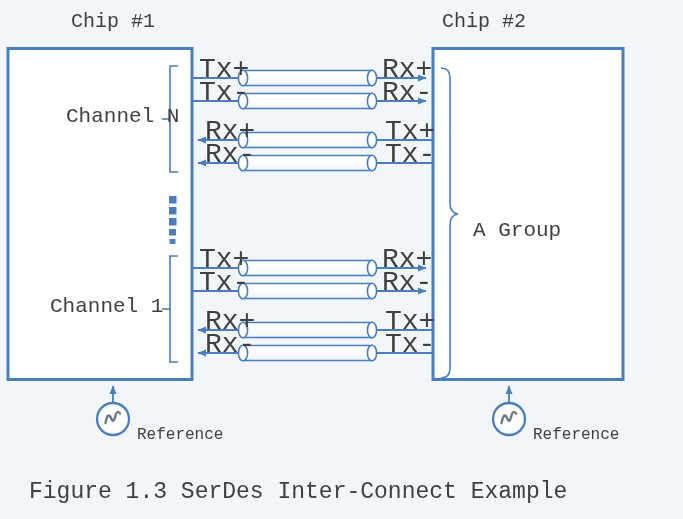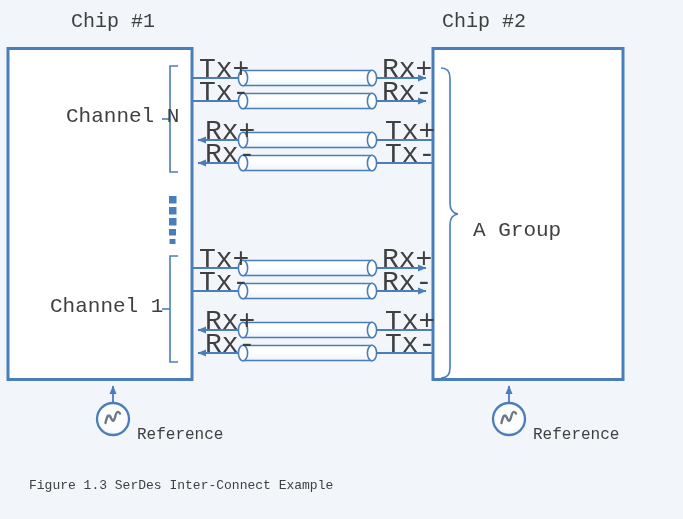--- a/index.html
+++ b/index.html
@@ -47,21 +47,21 @@
   }
   .group-label {
     font-size: 21px;
   }
   .clock-label {
     font-size: 16px;
     line-height: 1.22;
     margin-top: 28px;
   }
   .caption {
-    font-size: 13px;
+    font-size: 23px;
   }
 </style>
 </head>
 <body>
 
 <div id="figure-root">
 
   <svg class="diagram" viewBox="0 0 683 519">
     <defs>
       <marker id="arrowR" markerWidth="9" markerHeight="9" refX="8.2" refY="4.5" orient="auto" markerUnits="userSpaceOnUse">

